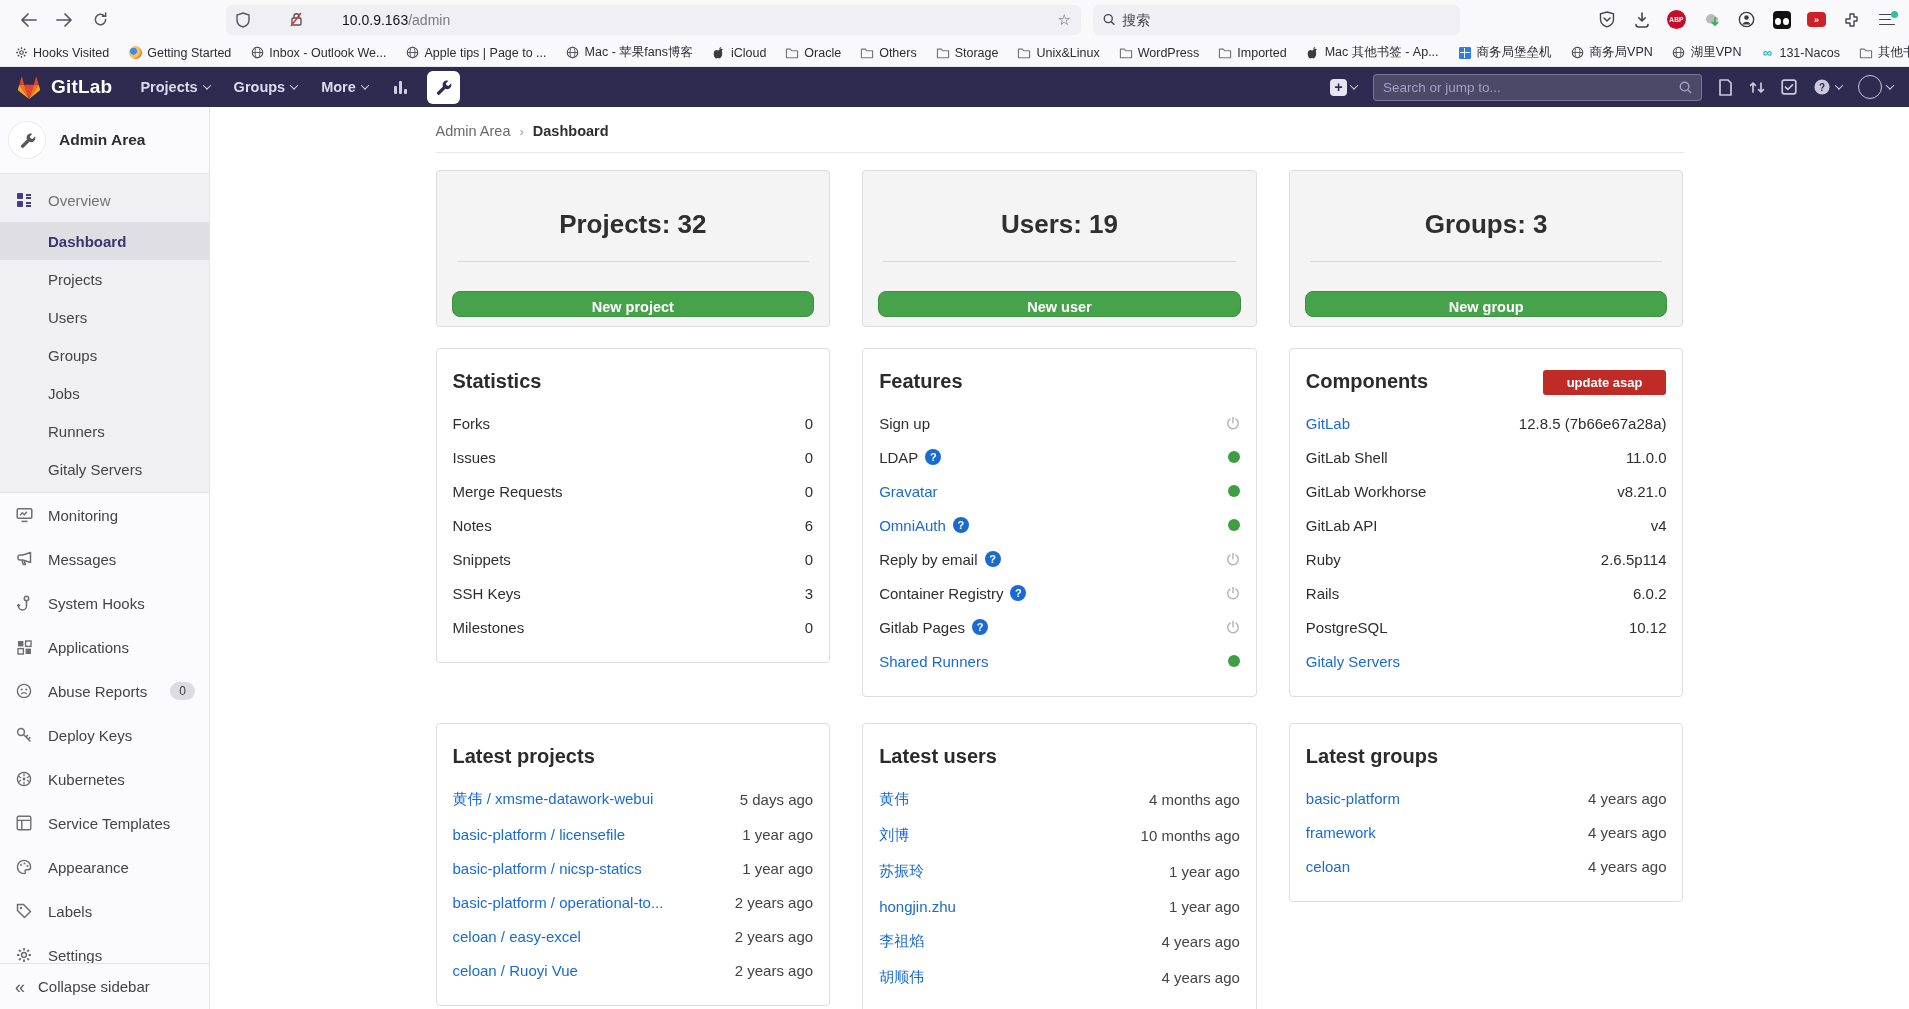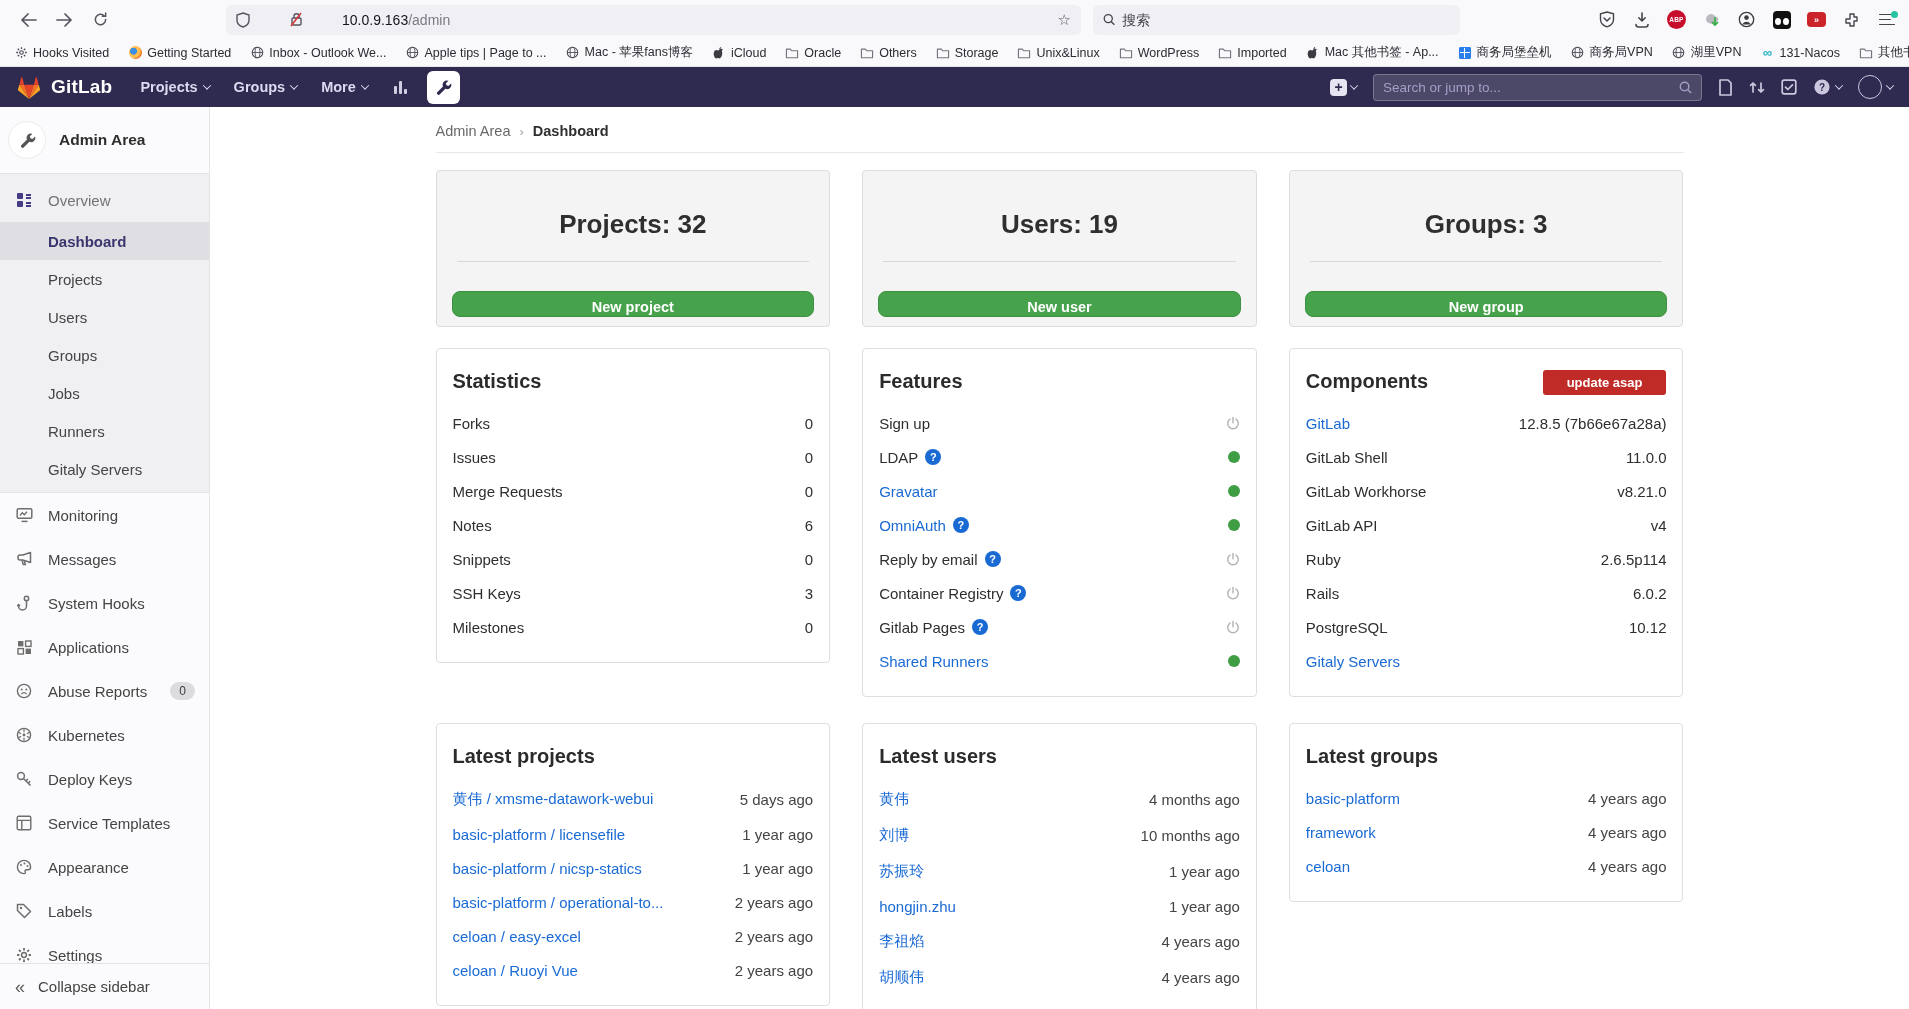--- a/index.html
+++ b/index.html
@@ -570,36 +570,36 @@
             <circle cx="5.7" cy="6.4" r="1" fill="currentColor"></circle>
             <circle cx="10.3" cy="6.4" r="1" fill="currentColor"></circle>
             <path d="M5.3 11.2c.8-1 1.7-1.5 2.7-1.5s1.9.5 2.7 1.5" fill="none" stroke="currentColor" stroke-width="1.3"></path>
           </svg>
         </span>
       <span>Abuse Reports</span>
       <span class="sb-badge">0</span>
     </div>
     <div class="sb-item">
       <span class="ic">
+          <svg width="17" height="16" viewBox="0 0 17 16">
+            <circle cx="5" cy="5" r="3.4" fill="none" stroke="currentColor" stroke-width="1.5"></circle>
+            <path d="M7.5 7.5l7 7m-2.3-2.3l2-2m-4.3-.2l2-2" stroke="currentColor" stroke-width="1.5" fill="none"></path>
+          </svg>
+        </span>
+      <span>Deploy Keys</span>
+    </div>
+    <div class="sb-item">
+      <span class="ic">
           <svg width="16" height="16" viewBox="0 0 16 16">
             <circle cx="8" cy="8" r="6.6" fill="none" stroke="currentColor" stroke-width="1.4"></circle>
             <circle cx="8" cy="8" r="1.4" fill="currentColor"></circle>
             <path d="M8 2.2v3M8 10.8v3M2.4 5.2l2.7 1.5M10.9 9.3l2.7 1.5M2.4 10.7l2.7-1.5M10.9 6.7l2.7-1.5" stroke="currentColor" stroke-width="1.2"></path>
           </svg>
         </span>
       <span>Kubernetes</span>
-    </div>
-    <div class="sb-item">
-      <span class="ic">
-          <svg width="17" height="16" viewBox="0 0 17 16">
-            <circle cx="5" cy="5" r="3.4" fill="none" stroke="currentColor" stroke-width="1.5"></circle>
-            <path d="M7.5 7.5l7 7m-2.3-2.3l2-2m-4.3-.2l2-2" stroke="currentColor" stroke-width="1.5" fill="none"></path>
-          </svg>
-        </span>
-      <span>Deploy Keys</span>
     </div>
     <div class="sb-item">
       <span class="ic">
           <svg width="16" height="16" viewBox="0 0 16 16">
             <rect x="1.2" y="1.2" width="13.6" height="13.6" rx="1.5" fill="none" stroke="currentColor" stroke-width="1.4"></rect>
             <path d="M1.2 5.4h13.6M5.8 5.4V15" stroke="currentColor" stroke-width="1.4"></path>
           </svg>
         </span>
       <span>Service Templates</span>
     </div>

